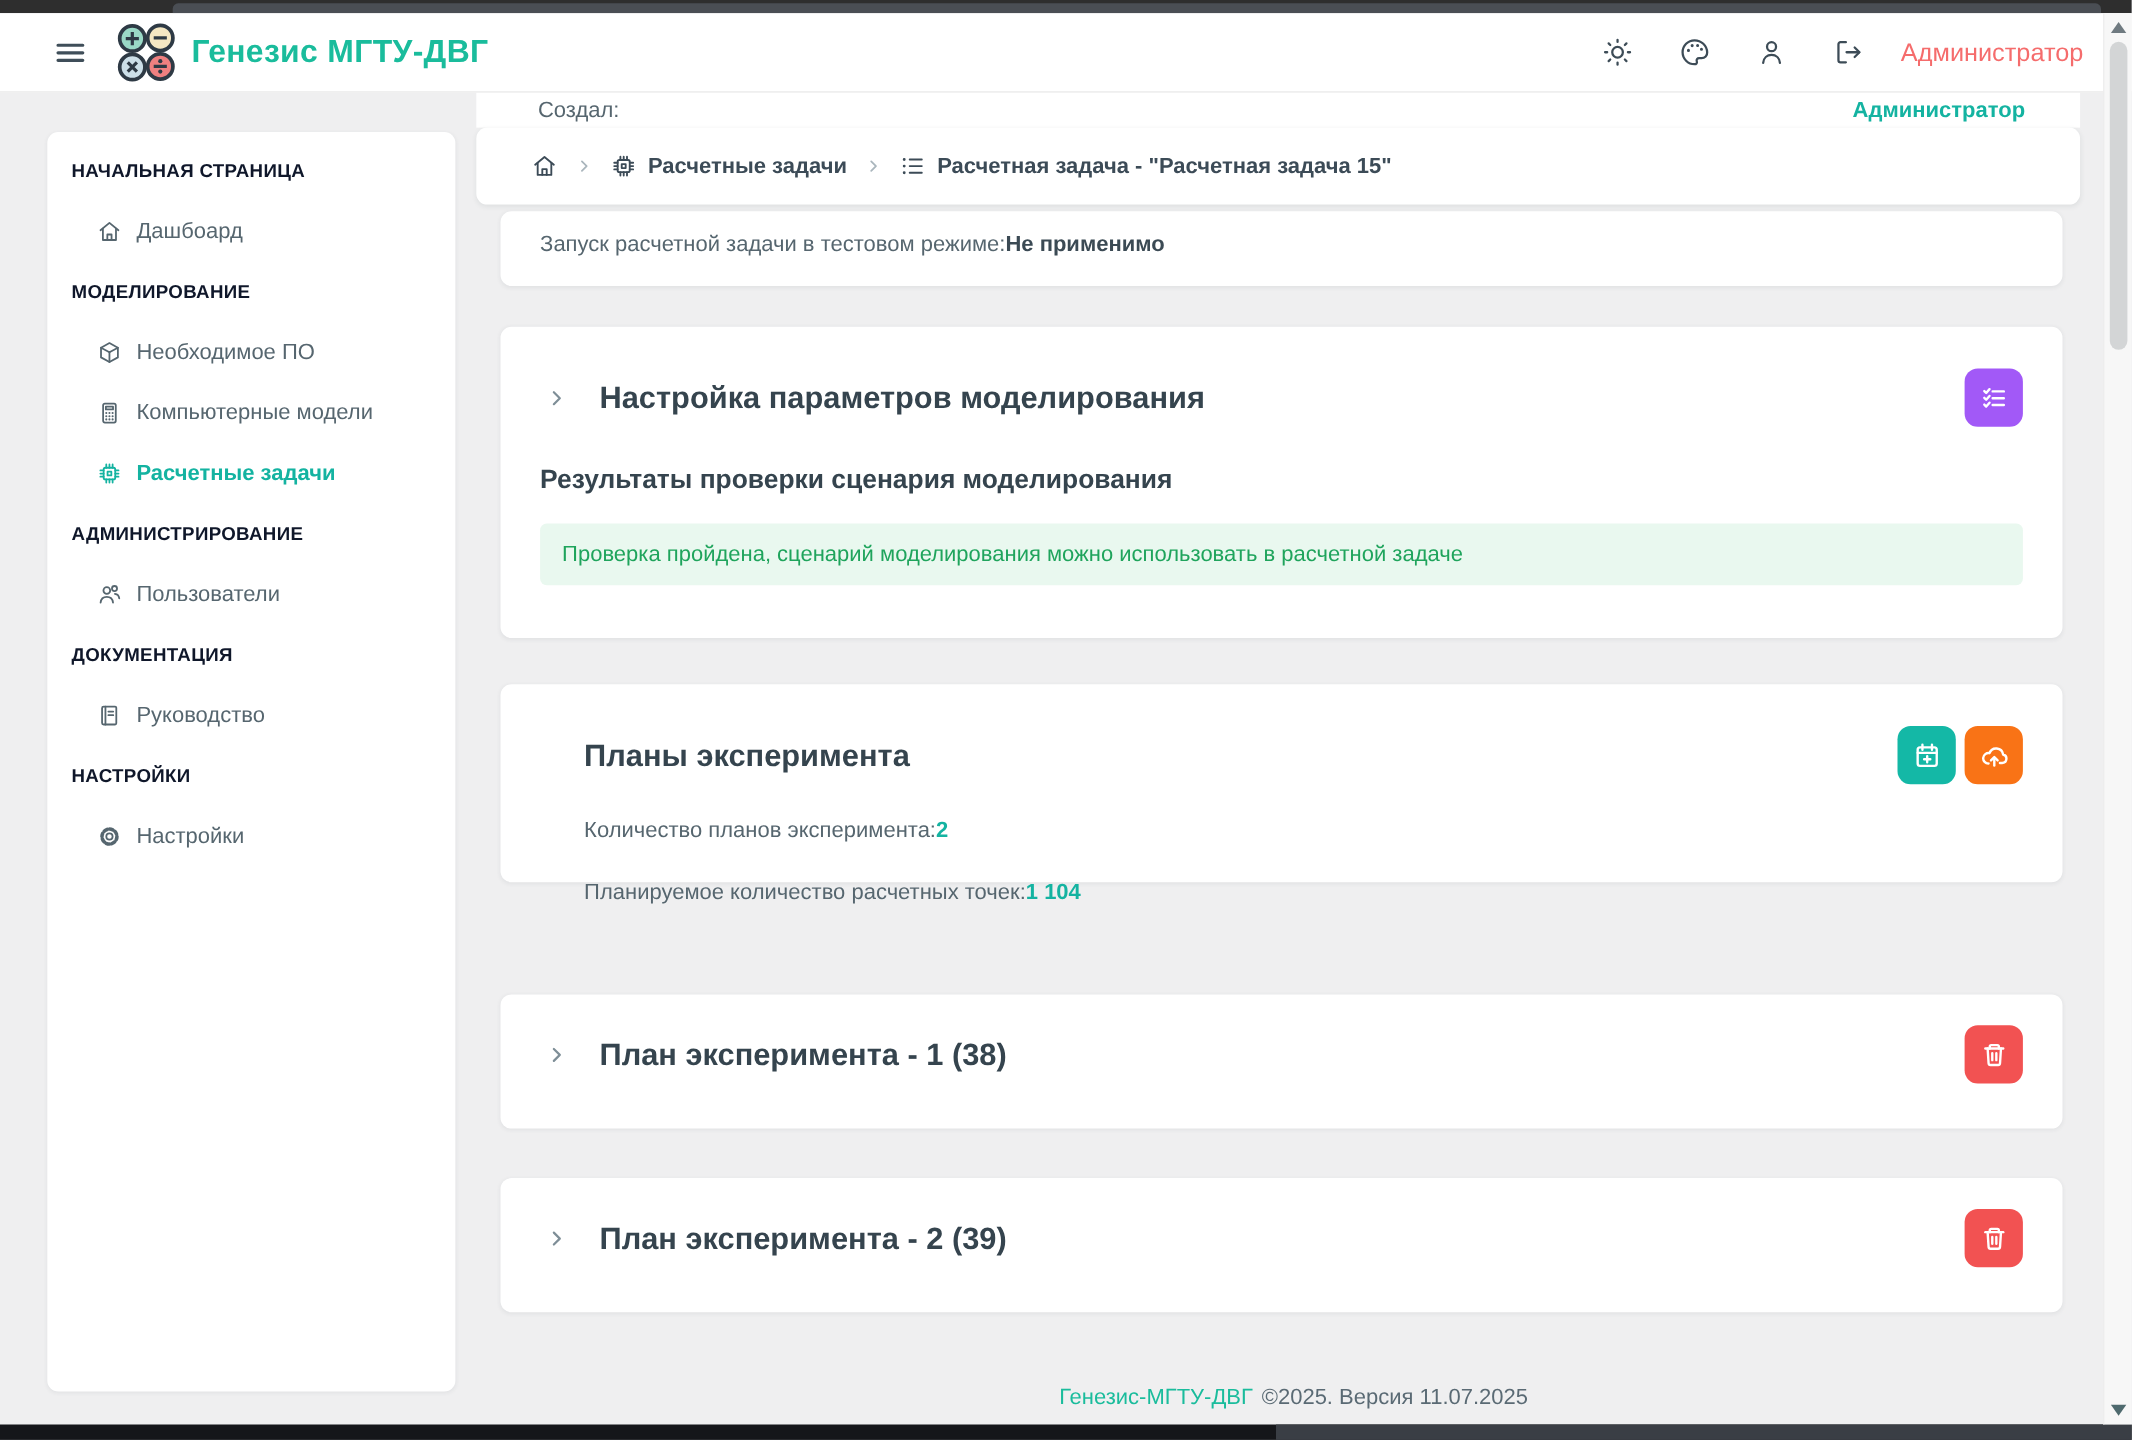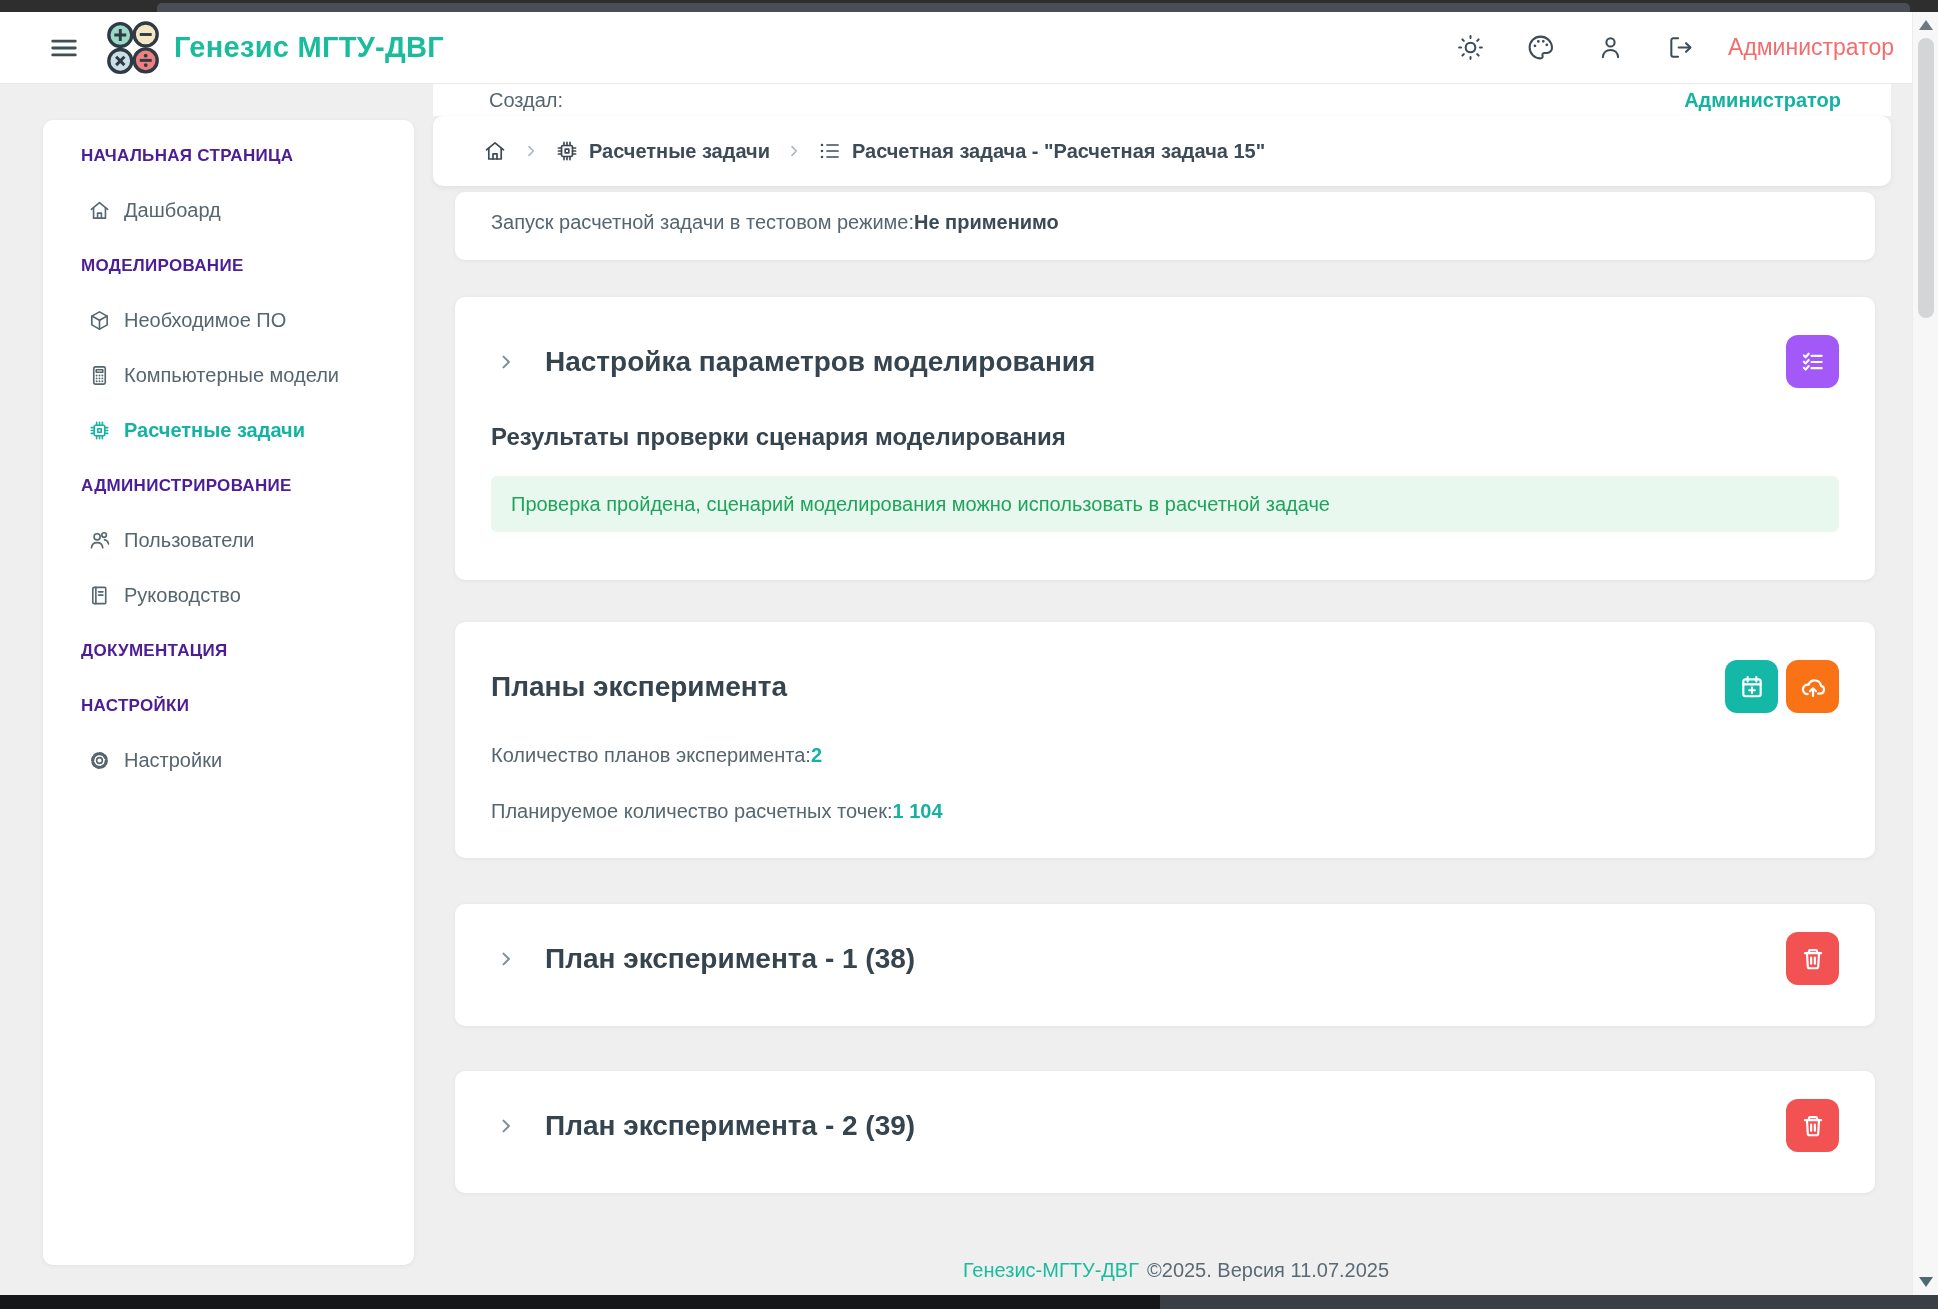--- a/index.html
+++ b/index.html
@@ -26,21 +26,21 @@
   .icon-btn .ic { width:29px; height:29px; }
   .role-label { font-size:23px; color:#f56c6c; margin-left:-6px; cursor:pointer; }
 
   
   .page { position:absolute; left:0; top:84px; width:1938px; height:1211px; background:#efeff0; overflow:hidden; }
 
   
   .sidebar { position:absolute; left:43px; top:36px; width:371px; height:1145px; background:#fff;
              border-radius:10px; box-shadow:0 1px 4px rgba(40,60,70,.07); padding-top:8px; }
   .side-row { height:55px; display:flex; align-items:center; }
-  .side-section { padding-left:38px; font-size:17px; font-weight:700; color:#4c1d95; letter-spacing:.3px; }
+  .side-section { padding-left:22px; font-size:17px; font-weight:700; color:#0f172a; letter-spacing:.3px; }
   .side-item { padding-left:45px; font-size:20px; color:#56666f; cursor:pointer; gap:13px; }
   .side-item .ic { width:23px; height:23px; flex:none; }
   .side-item.active { color:#14b3a1; font-weight:700; }
 
   
   .created-row { position:absolute; left:433px; top:0; width:1458px; height:32px; background:#fff;
                  display:flex; align-items:center; justify-content:space-between; padding:0 50px 0 56px; }
   .created-row .lbl { font-size:20px; color:#56666f; }
   .created-row .val { font-size:20px; font-weight:700; color:#14b3a1; }
 
@@ -73,21 +73,21 @@
   .sq-btn .ic { width:26px; height:26px; stroke-width:2; }
   .btn-purple { background:#a259f7; }
   .btn-teal   { background:#14b8a6; margin-right:8px; }
   .btn-orange { background:#f97316; }
   .btn-red    { background:#f25252; }
   .card-sim .card-head { padding-top:38px; }
   .results-title { font-size:24px; font-weight:700; color:#35444e; margin:34px 36px 0; line-height:30px; }
   .alert-success { margin:24px 36px 0; height:56px; background:#e9f8ef; border-radius:6px;
                    display:flex; align-items:center; padding:4px 20px; font-size:20px; color:#1fa45c; }
 
-  .card-plans { top:538px; height:236px; }
+  .card-plans { top:538px; height:180px;padding-left:40px; }
   .card-plans .card-head { padding-top:38px; }
   .card-plans .kv.row1 { margin-top:28px; }
   .card-plans .kv.row2 { margin-top:28px; }
 
   .card-plan1 { top:820px; height:122px; }
   .card-plan2 { top:987px; height:122px; }
   .card-plan1 .card-head, .card-plan2 .card-head { padding-top:28px; }
 
   .page-footer { position:absolute; left:433px; top:1170px; width:1458px; height:32px;
                  display:flex; align-items:center; justify-content:center; gap:8px; font-size:20px; }
@@ -279,27 +279,27 @@
           </svg>
         <span>Расчетные задачи</span>
       </div>
       <div class="side-row side-section">АДМИНИСТРИРОВАНИЕ</div>
       <div class="side-row side-item">
         <svg class="ic">
             <use href="#i-users"></use>
           </svg>
         <span>Пользователи</span>
       </div>
+      <div class="side-row side-section">ДОКУМЕНТАЦИЯ</div>
       <div class="side-row side-item">
         <svg class="ic">
             <use href="#i-book"></use>
           </svg>
         <span>Руководство</span>
       </div>
-      <div class="side-row side-section">ДОКУМЕНТАЦИЯ</div>
       <div class="side-row side-section">НАСТРОЙКИ</div>
       <div class="side-row side-item">
         <svg class="ic">
             <use href="#i-gear"></use>
           </svg>
         <span>Настройки</span>
       </div>
     </aside>
 
     <div class="created-row">

